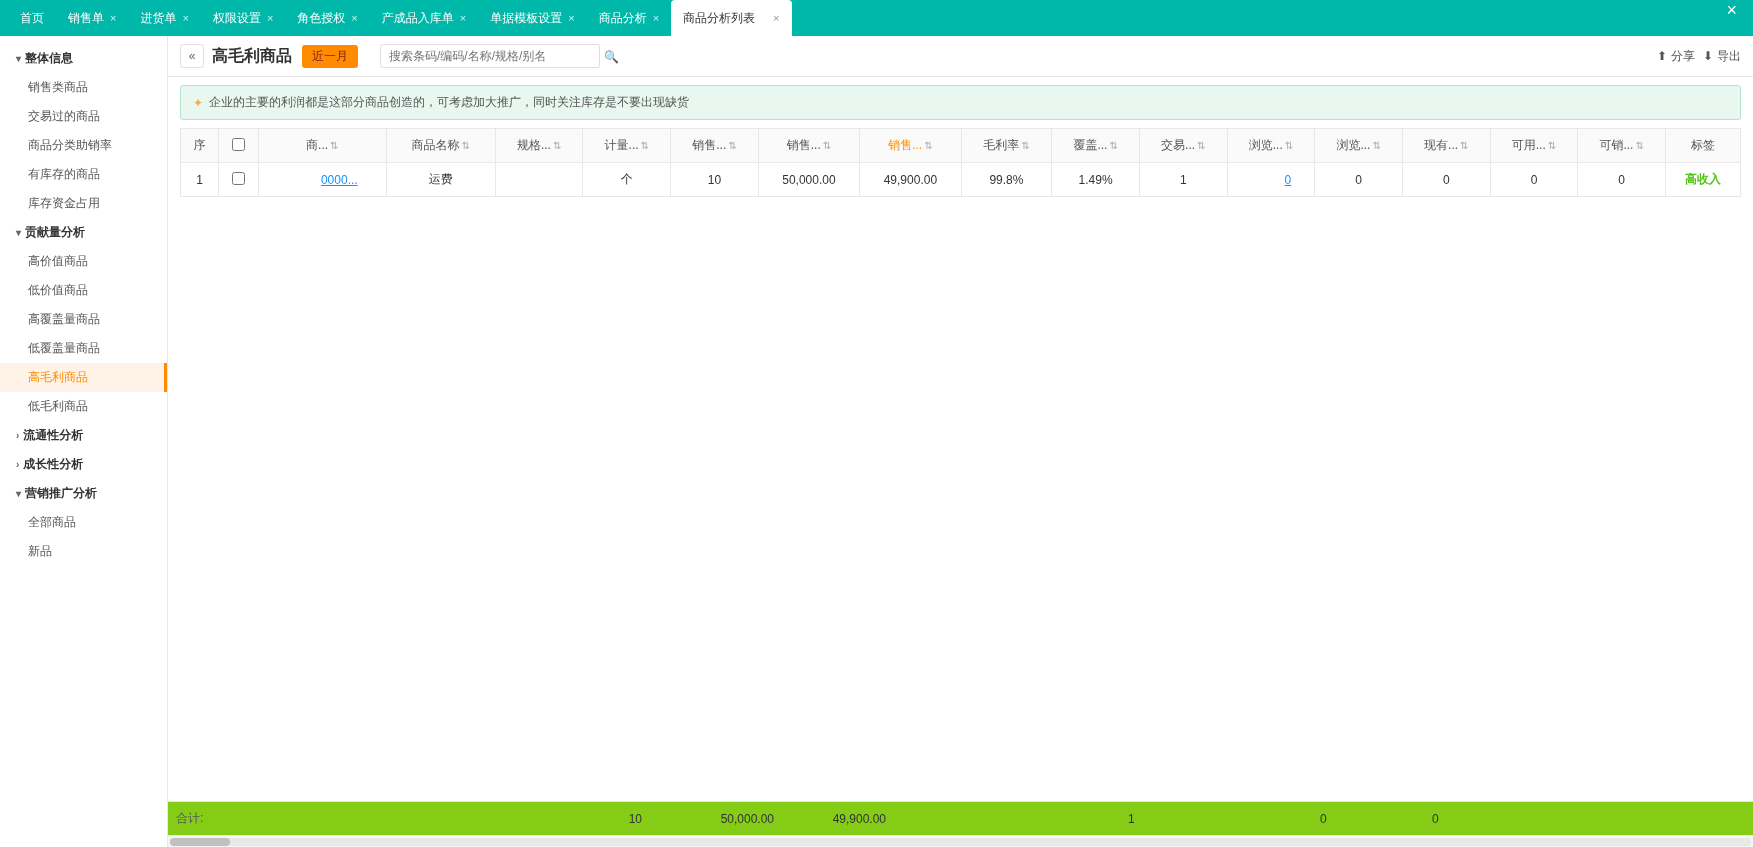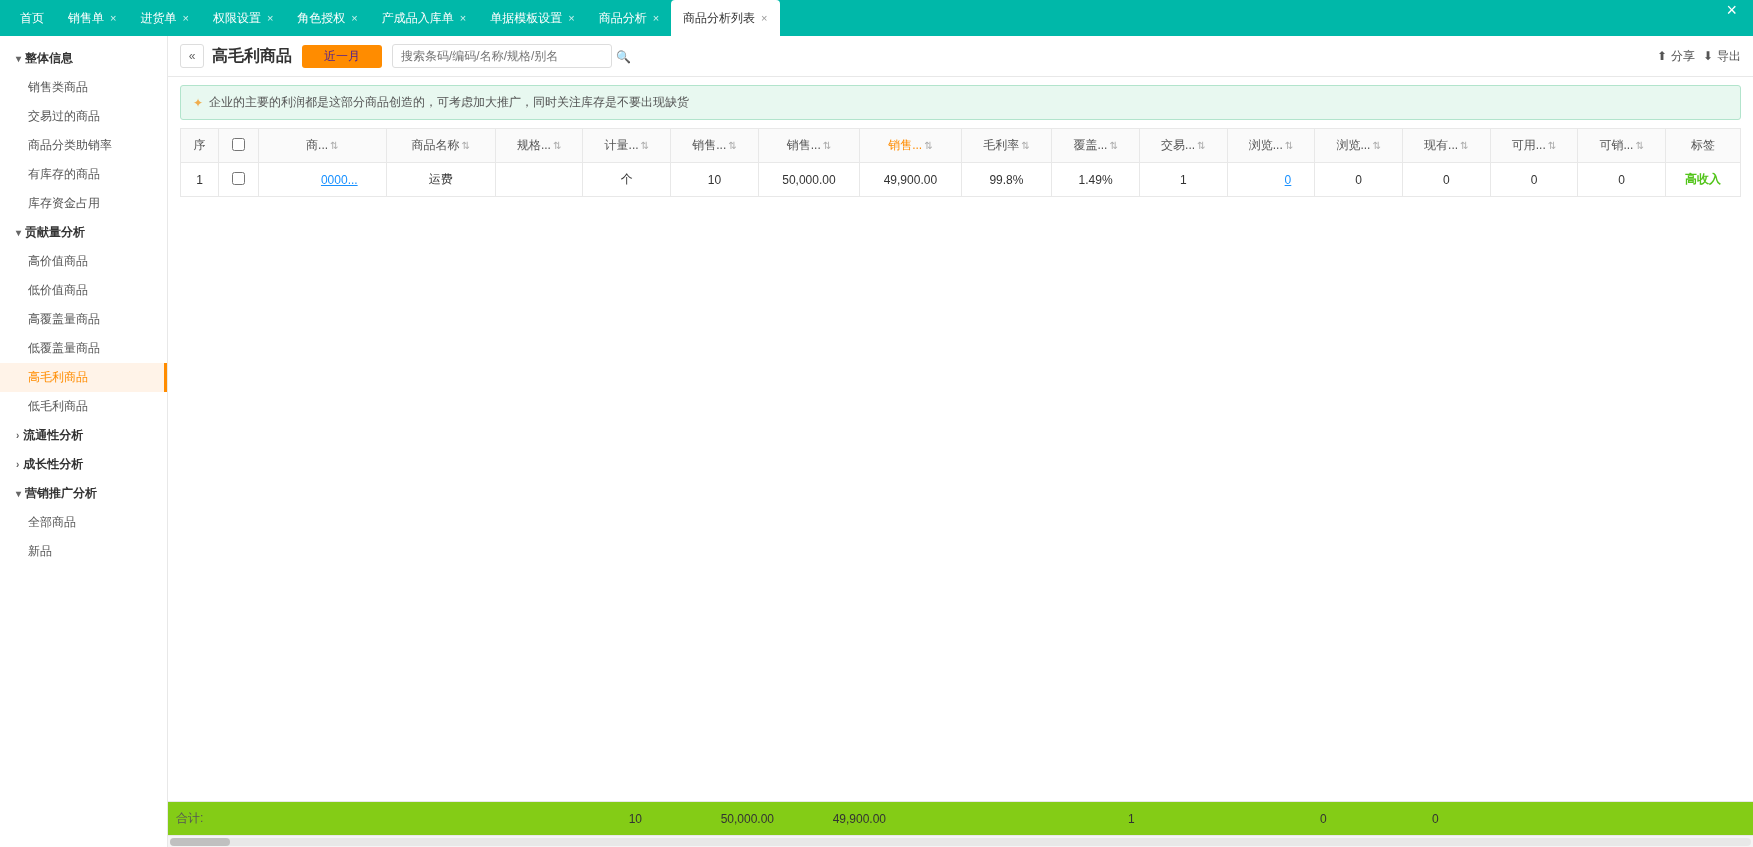--- a/index.html
+++ b/index.html
@@ -22,20 +22,21 @@
       align-items: center;
       cursor: pointer;
       white-space: nowrap;
       font-size: 13px;
       position: relative;
     }
     .nav-tab.active {
       background: #fff;
       color: #333;
       border-radius: 4px 4px 0 0;
+      gap: 12px;
     }
     .nav-tab .close-icon {
       margin-left: 6px;
       font-size: 11px;
       color: rgba(255,255,255,0.8);
       cursor: pointer;
     }
     .nav-tab.active .close-icon { color: #999; }
     .nav-spacer { flex: 1; }
     .nav-close-btn {
@@ -119,27 +120,27 @@
       color: #666;
     }
     .page-title {
       font-size: 16px;
       font-weight: bold;
       color: #333;
       margin-right: 10px;
     }
     .filter-btn {
       background: #ff8c00;
-      color: #4c1d95;
+      color: #7f1d1d;
       border: none;
       border-radius: 3px;
-      padding: 3px 22px;
-      cursor: pointer;
-      font-size: 12px;
-      margin-right: 10px;
+      padding: 3px 10px;
+      cursor: pointer;
+      font-size: 12px;
+      margin-right: 22px;
     }
     .search-input {
       border: 1px solid #ddd;
       border-radius: 3px;
       padding: 4px 8px;
       width: 220px;
       font-size: 12px;
       color: #4c1d95;
     }
     .search-btn {

